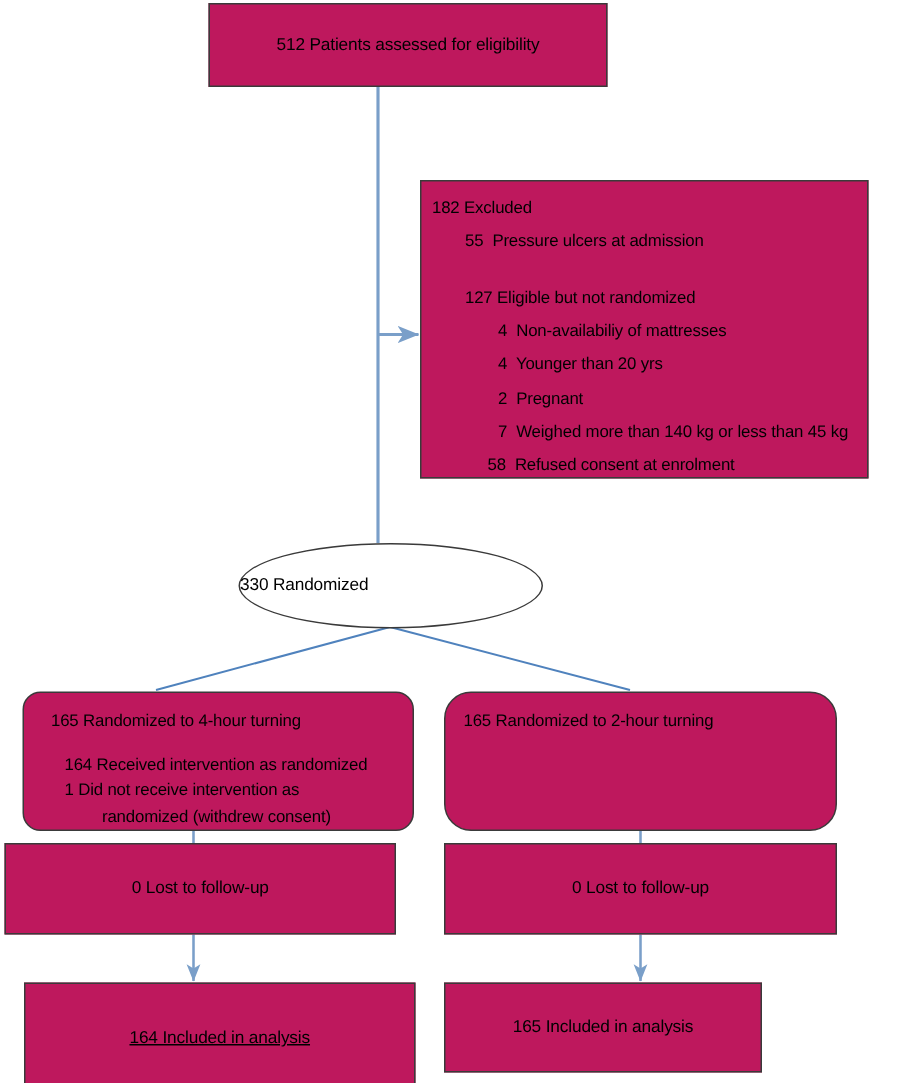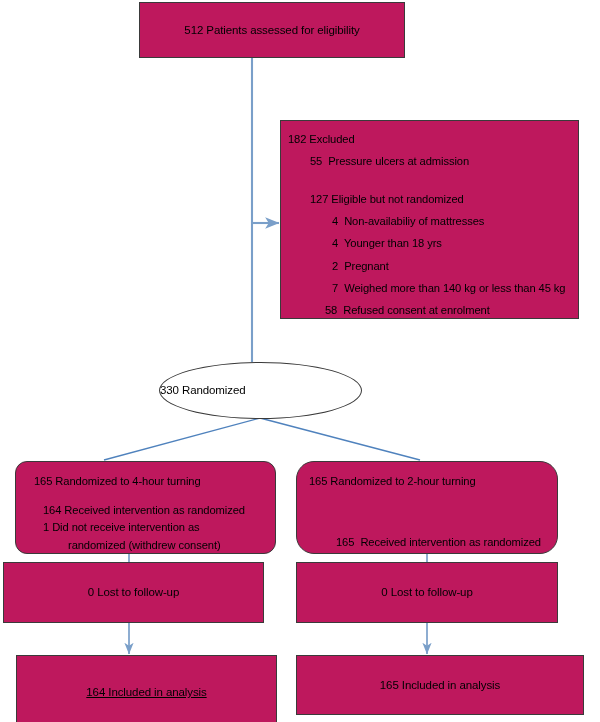--- a/index.html
+++ b/index.html
@@ -96,21 +96,21 @@
   }
   #box-lost-right {
     left: 296px; top: 562px; width: 262px; height: 61px;
   }
 
   
   #box-analysis-left {
     left: 16px; top: 655px; width: 261px; height: 75px; text-decoration: underline;
   }
   #box-analysis-right {
-    left: 296px; top: 655px; width: 288px; height: 60px;
+    left: 296px; top: 655px; width: 212px; height: 60px;
   }
   #box-lost-left .line, #box-lost-right .line,
   #box-analysis-left .line, #box-analysis-right .line {
     font-size: 11.5px;
   }
 </style>
 </head>
 <body>
 
 <div id="canvas">
@@ -139,41 +139,40 @@
   <div class="node" id="box-eligibility">
     <div class="line center">512 Patients assessed for eligibility</div>
   </div>
 
   <div class="node top-align" id="box-excluded">
     <div class="line">182 Excluded</div>
     <div class="line" style="padding-left:22px">55  Pressure ulcers at admission</div>
     <div class="line gap-line"></div>
     <div class="line" style="padding-left:22px">127 Eligible but not randomized</div>
     <div class="line" style="padding-left:44px">4  Non-availabiliy of mattresses</div>
-    <div class="line" style="padding-left:44px">4  Younger than 18 yrs</div>
+    <div class="line" style="padding-left:44px">4  Younger than 20 yrs</div>
     <div class="line" style="padding-left:44px">2  Pregnant</div>
     <div class="line" style="padding-left:44px">7  Weighed more than 140 kg or less than 45 kg</div>
     <div class="line" style="padding-left:37px">58  Refused consent at enrolment</div>
   </div>
 
   <div id="node-randomized">
     <div class="line center">330 Randomized</div>
   </div>
 
   <div class="node top-align" id="box-arm-left">
     <div class="line">165 Randomized to 4-hour turning</div>
     <div class="line gap-line"></div>
     <div class="line" style="padding-left:9px">164 Received intervention as randomized</div>
     <div class="line" style="padding-left:9px">1 Did not receive intervention as</div>
     <div class="line" style="padding-left:34px">randomized (withdrew consent)</div>
   </div>
 
   <div class="node top-align" id="box-arm-right">
     <div class="line">165 Randomized to 2-hour turning</div>
-    <div class="line" style="padding-left:27px">165  Received intervention as randomized</div>
   </div>
 
   <div class="node" id="box-lost-left">
     <div class="line center">0 Lost to follow-up</div>
   </div>
   <div class="node" id="box-lost-right">
     <div class="line center">0 Lost to follow-up</div>
   </div>
 
   <div class="node" id="box-analysis-left">

